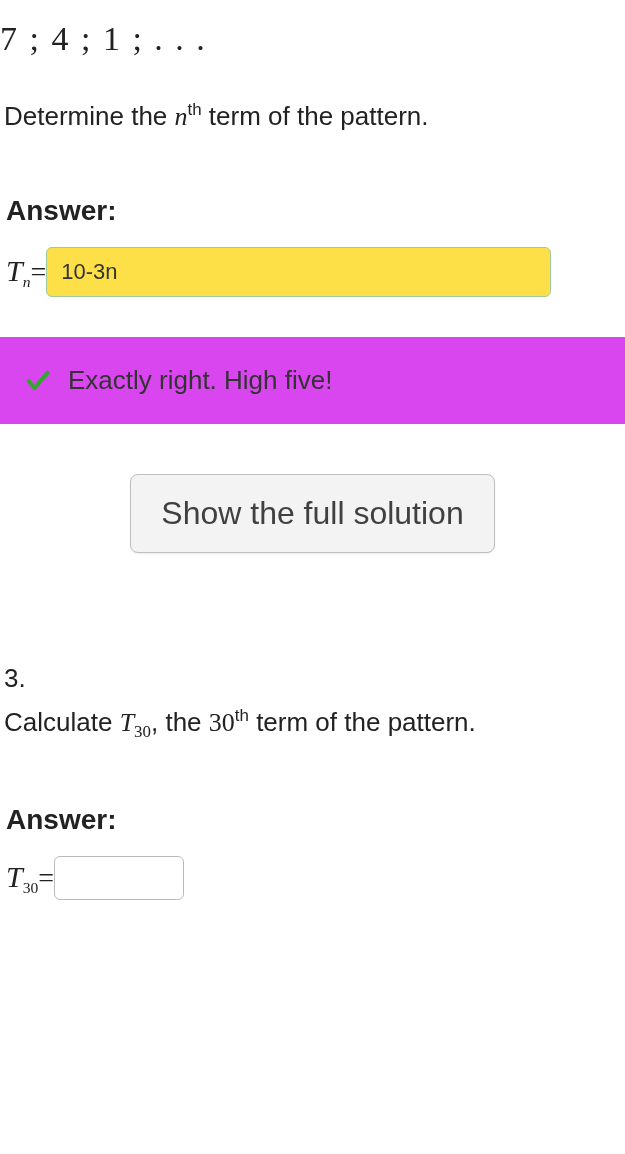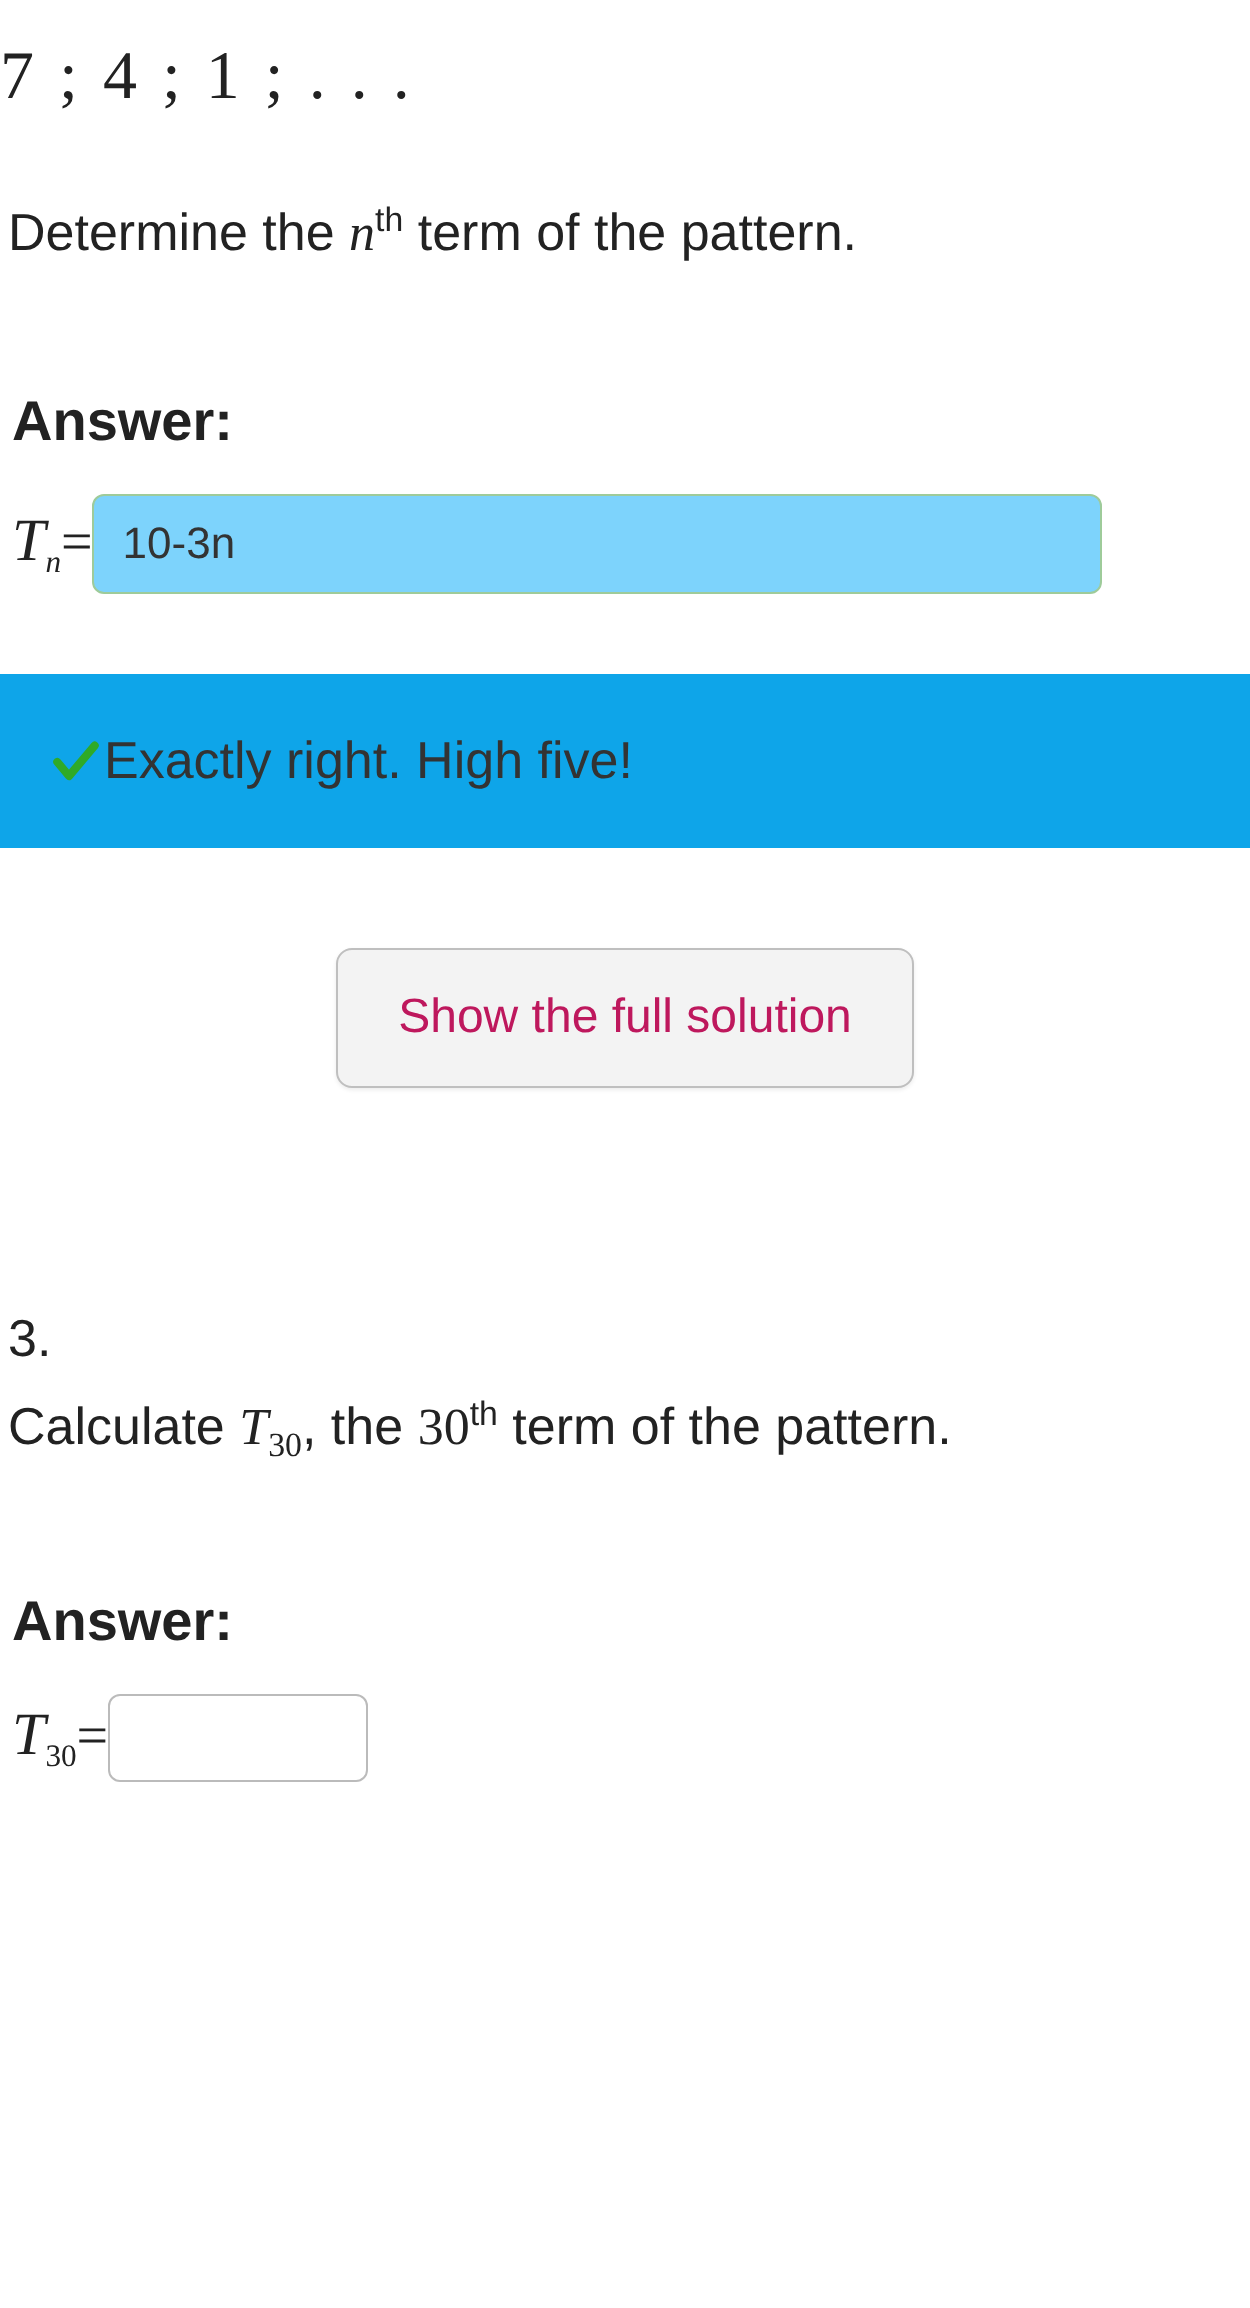--- a/index.html
+++ b/index.html
@@ -42,66 +42,67 @@
     .math-sub {
       font-size: 0.65em;
       vertical-align: sub;
       font-style: italic;
     }
     .equals {
       font-family: 'Times New Roman', serif;
       font-size: 28px;
     }
     .input-correct {
-      background: #7dd3fc;
+      background: #fde047;
       border: 1px solid #9ecb9a;
       border-radius: 6px;
       padding: 10px 14px;
       font-size: 22px;
       font-family: Arial, sans-serif;
       color: #333;
       width: 505px;
       height: 50px;
     }
     .input-empty {
       background: #fff;
       border: 1px solid #bbb;
       border-radius: 6px;
       padding: 8px 10px;
       font-size: 22px;
       width: 130px;
       height: 44px;
     }
     .feedback-box {
-      background: #0ea5e9;
+      background: #d946ef;
       padding: 28px 24px;
       margin: 20px 0 50px 0;
       display: flex;
       align-items: center;
+      gap: 16px;
     }
     .check-icon {
       width: 28px;
       height: 28px;
       flex-shrink: 0;
     }
     .feedback-text {
       font-size: 26px;
       color: #333;
     }
     .show-solution-wrap {
       text-align: center;
       margin-bottom: 110px;
     }
     .show-solution-btn {
       background: #f3f3f3;
       border: 1px solid #bfbfbf;
       border-radius: 8px;
       padding: 20px 30px;
-      font-size: 24px;
-      color: #be185d;
+      font-size: 32px;
+      color: #404040;
       cursor: pointer;
       box-shadow: 0 1px 2px rgba(0,0,0,0.08);
     }
     .q-number {
       font-size: 26px;
       margin: 0 4px 10px 4px;
     }
   </style>
 </head>
 <body>

